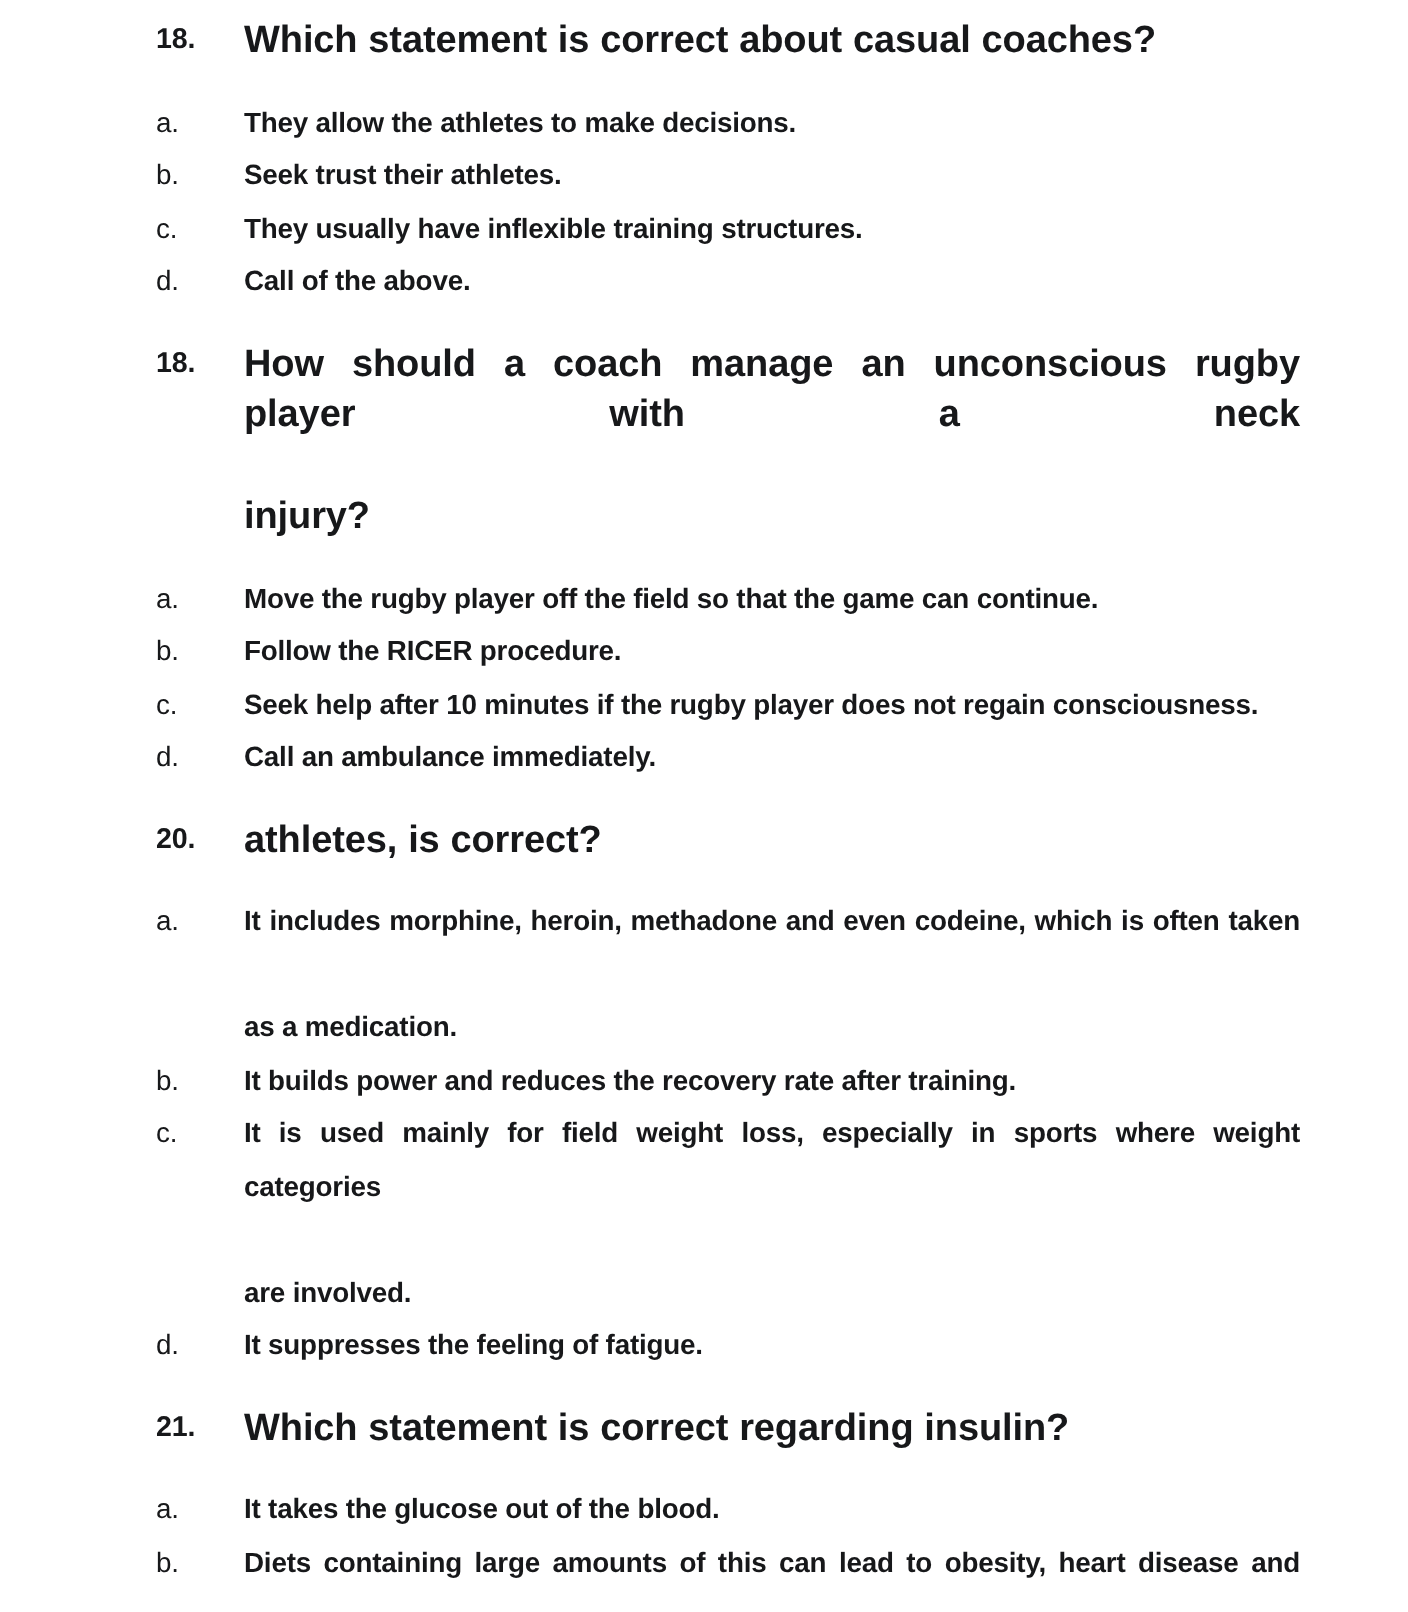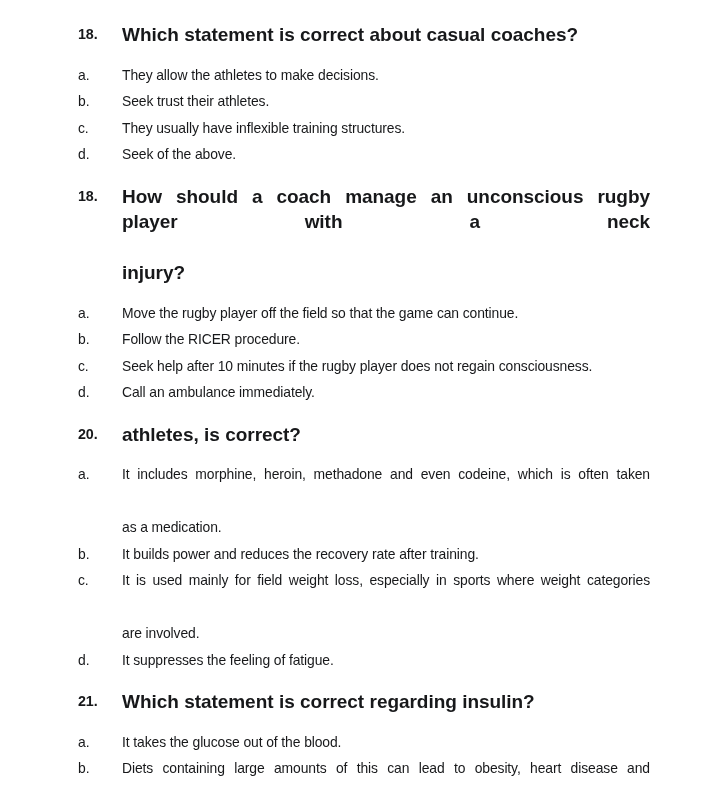--- a/index.html
+++ b/index.html
@@ -15,21 +15,21 @@
     -webkit-font-smoothing: antialiased;
     overflow: hidden;
   }
 
   #page {
     position: relative;
     width: 704px;
     height: 806px;
     background: #ffffff;
     box-sizing: border-box;
-    padding: 22px 54px 0 78px;
+    padding: 8px 54px 0 78px;
   }
 
   
   .question-block {
     margin: 0 0 0 0;
   }
 
   .qrow,
   .orow {
     display: flex;
@@ -65,21 +65,21 @@
     font-size: 19px;
     line-height: 25.5px;
     text-align: justify;
     text-justify: inter-word;
     letter-spacing: -0.05px;
     word-spacing: 0.2px;
   }
 
   .otext {
     flex: 1 1 auto;
-    font-weight: normal;
+    font-weight: bold;
     font-size: 13.9px;
     line-height: 26.5px;
     text-align: justify;
     text-justify: inter-word;
     letter-spacing: -0.1px;
   }
 
   
   .gap-after-question { height: 14px; }
   .gap-after-options  { height: 16px; }
@@ -127,21 +127,21 @@
         </div>
         <div class="orow">
           <div class="marker o-marker">c.</div>
           <div class="otext">
             <span class="line last">They usually have inflexible training structures.</span>
           </div>
         </div>
         <div class="orow">
           <div class="marker o-marker">d.</div>
           <div class="otext">
-            <span class="line last">Seek of the above.</span>
+            <span class="line last">Call of the above.</span>
           </div>
         </div>
         <div class="gap-after-options"></div>
       </div>
       <div class="question-block">
         <div class="qrow">
           <div class="marker q-marker">18.</div>
           <div class="qtext">
             <span class="line">How should a coach manage an unconscious rugby player with a neck</span>
             <span class="line last">injury?</span>

